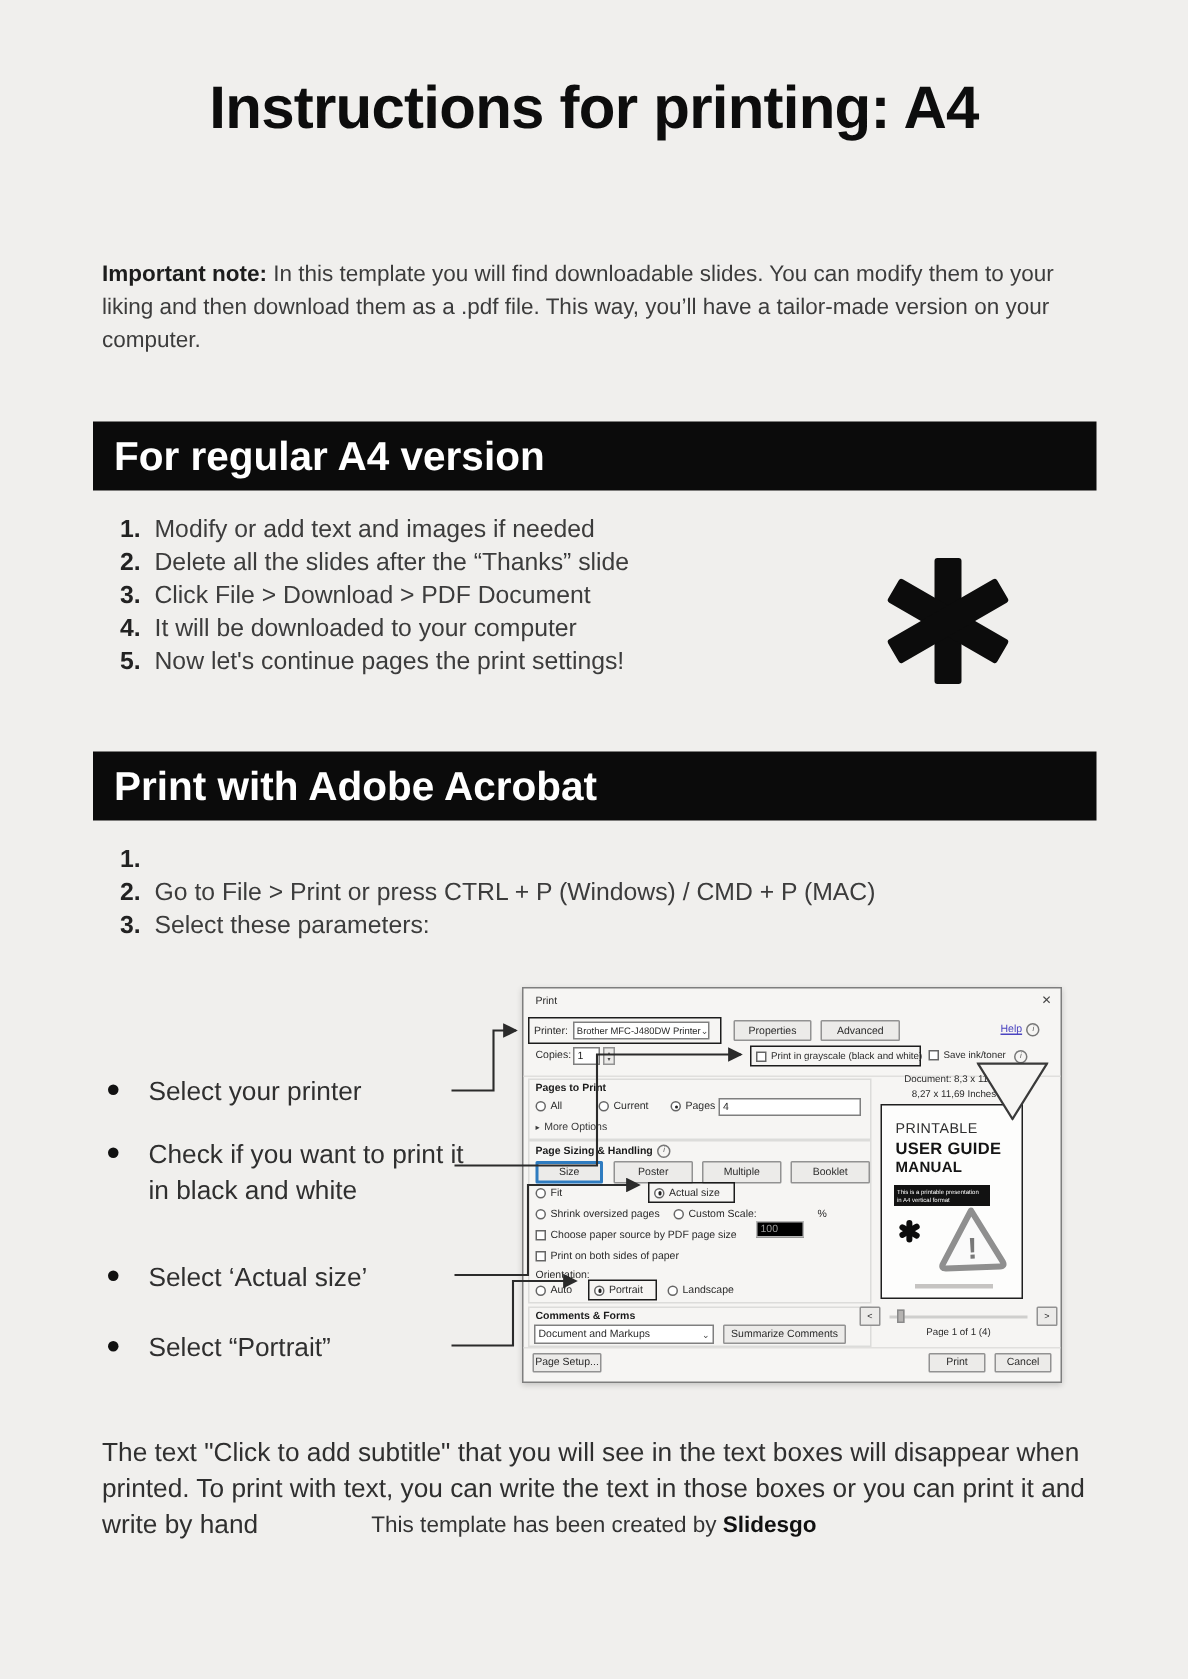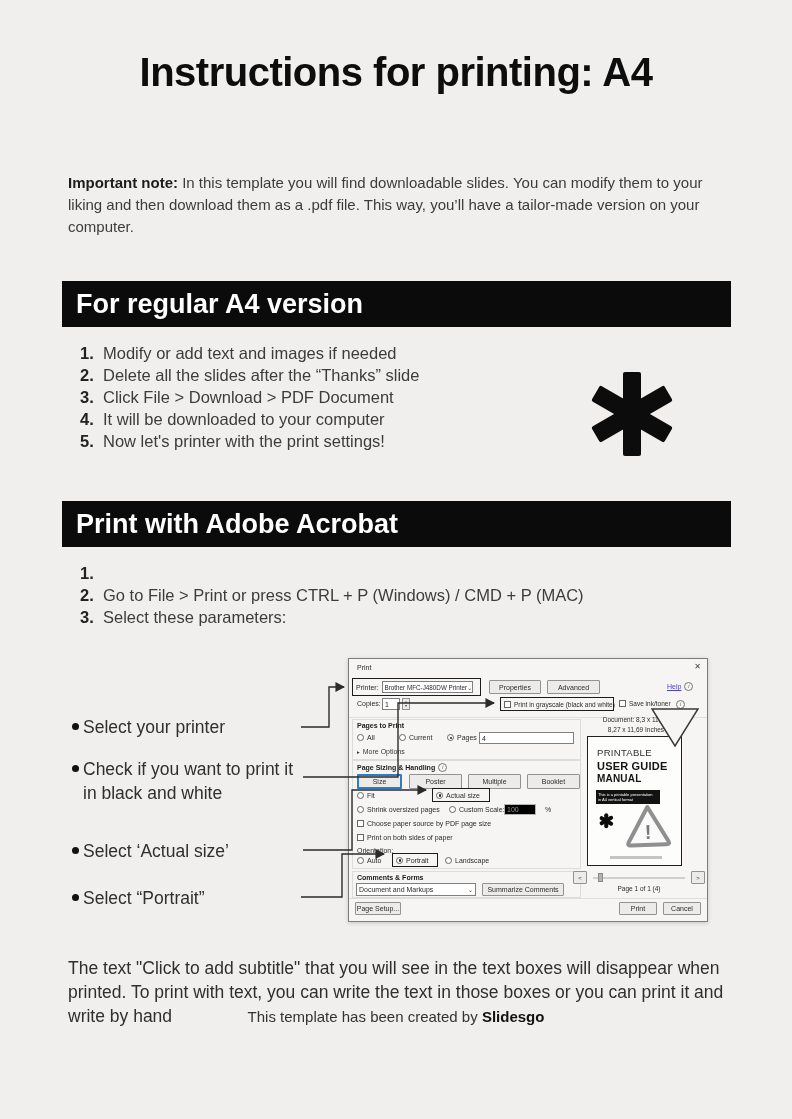--- a/index.html
+++ b/index.html
@@ -18,33 +18,33 @@
 
   
   .ast{position:absolute;}
   .ast .bar{position:absolute;background:#0c0c0c;border-radius:2px;}
   .ast-big{left:590px;top:372px;width:84px;height:84px;}
   .ast-big .bar{width:84px;height:18px;top:33px;left:0;}
   .ast-mini{width:15px;height:15px;}
   .ast-mini .bar{width:15px;height:3.5px;top:5.75px;left:0;}
   .r90{transform:rotate(90deg);} .r30{transform:rotate(30deg);} .r150{transform:rotate(150deg);}
 
-  .callout{position:absolute;display:flex;gap:4px;font-size:17.5px;line-height:24px;color:#2f2f2f;}
+  .callout{position:absolute;display:flex;gap:20px;font-size:17.5px;line-height:24px;color:#2f2f2f;}
   .dot{width:7px;height:7px;border-radius:50%;background:#111;margin-top:8px;flex:none;}
 
   
   .dlg{left:348px;top:658px;width:358px;height:262px;background:#f6f5f3;border:1px solid #7e7e7e;
        font-size:7px;color:#2b2b2b;box-shadow:0 1px 4px rgba(0,0,0,.18);}
   .dlg .abs{position:absolute;}
   .dlg .bold{font-weight:bold;color:#1a1a1a;}
   .ctl-row{display:flex;align-items:center;gap:3px;white-space:nowrap;}
   .btn{display:flex;align-items:center;justify-content:center;background:#ecebe9;border:1px solid #929292;border-radius:1px;font-size:7px;color:#2b2b2b;box-sizing:border-box;white-space:nowrap;}
   .btn-blue{border:2px solid #2f7cc0;}
   .mini-input{border:1px solid #7f7f7f;background:#fff;font-size:7px;padding:0 0 0 2px;box-sizing:border-box;font-family:"Liberation Sans",sans-serif;color:#222;}
-  .mini-input:disabled{background:#000000;color:#9a9a9a;border-color:#b5b5b5;}
+  .mini-input:disabled{background:#000000;color:#9a9a9a;border-color:#b5b5b5;margin-top:10px;}
   .mini-select{display:flex;align-items:center;justify-content:space-between;background:#fff;border:1px solid #7f7f7f;padding:0 2px;box-sizing:border-box;overflow:hidden;white-space:nowrap;}
   .chev{font-size:6px;color:#444;flex:none;}
   .radio{width:7px;height:7px;border:1px solid #666;border-radius:50%;background:#fff;box-sizing:border-box;position:relative;flex:none;}
   .radio.sel::after{content:"";position:absolute;left:1.5px;top:1.5px;width:2.5px;height:2.5px;border-radius:50%;background:#222;}
   .chk{width:7px;height:7px;border:1px solid #666;background:#fff;box-sizing:border-box;flex:none;}
   .info-circle{width:7px;height:7px;border:1px solid #777;border-radius:50%;font-size:5px;line-height:5px;display:inline-flex;align-items:center;justify-content:center;color:#555;font-style:italic;flex:none;}
   .ann{border:1.5px solid #1c1c1c;box-sizing:border-box;display:flex;align-items:center;gap:3px;padding-left:3px;background:transparent;white-space:nowrap;}
   .groupbox{border:1px solid #dcdcda;}
   .divider{background:#e0dfdd;height:1px;}
   .help-link{color:#4b44c0;text-decoration:underline;}
@@ -87,21 +87,21 @@
     <div class="step">
         <span class="step-num">3.</span>
         <span>Click File &gt; Download &gt; PDF Document</span>
       </div>
     <div class="step">
         <span class="step-num">4.</span>
         <span>It will be downloaded to your computer</span>
       </div>
     <div class="step">
         <span class="step-num">5.</span>
-        <span>Now let's printer with the print settings!</span>
+        <span>Now let's continue pages the print settings!</span>
       </div>
   </div>
 
   <div class="ast ast-big">
     <div class="bar r90"></div>
       <div class="bar r30"></div>
       <div class="bar r150"></div>
   </div>
 
   <div class="abs banner" style="top:501px;"><span>Print with Adobe Acrobat</span></div>

